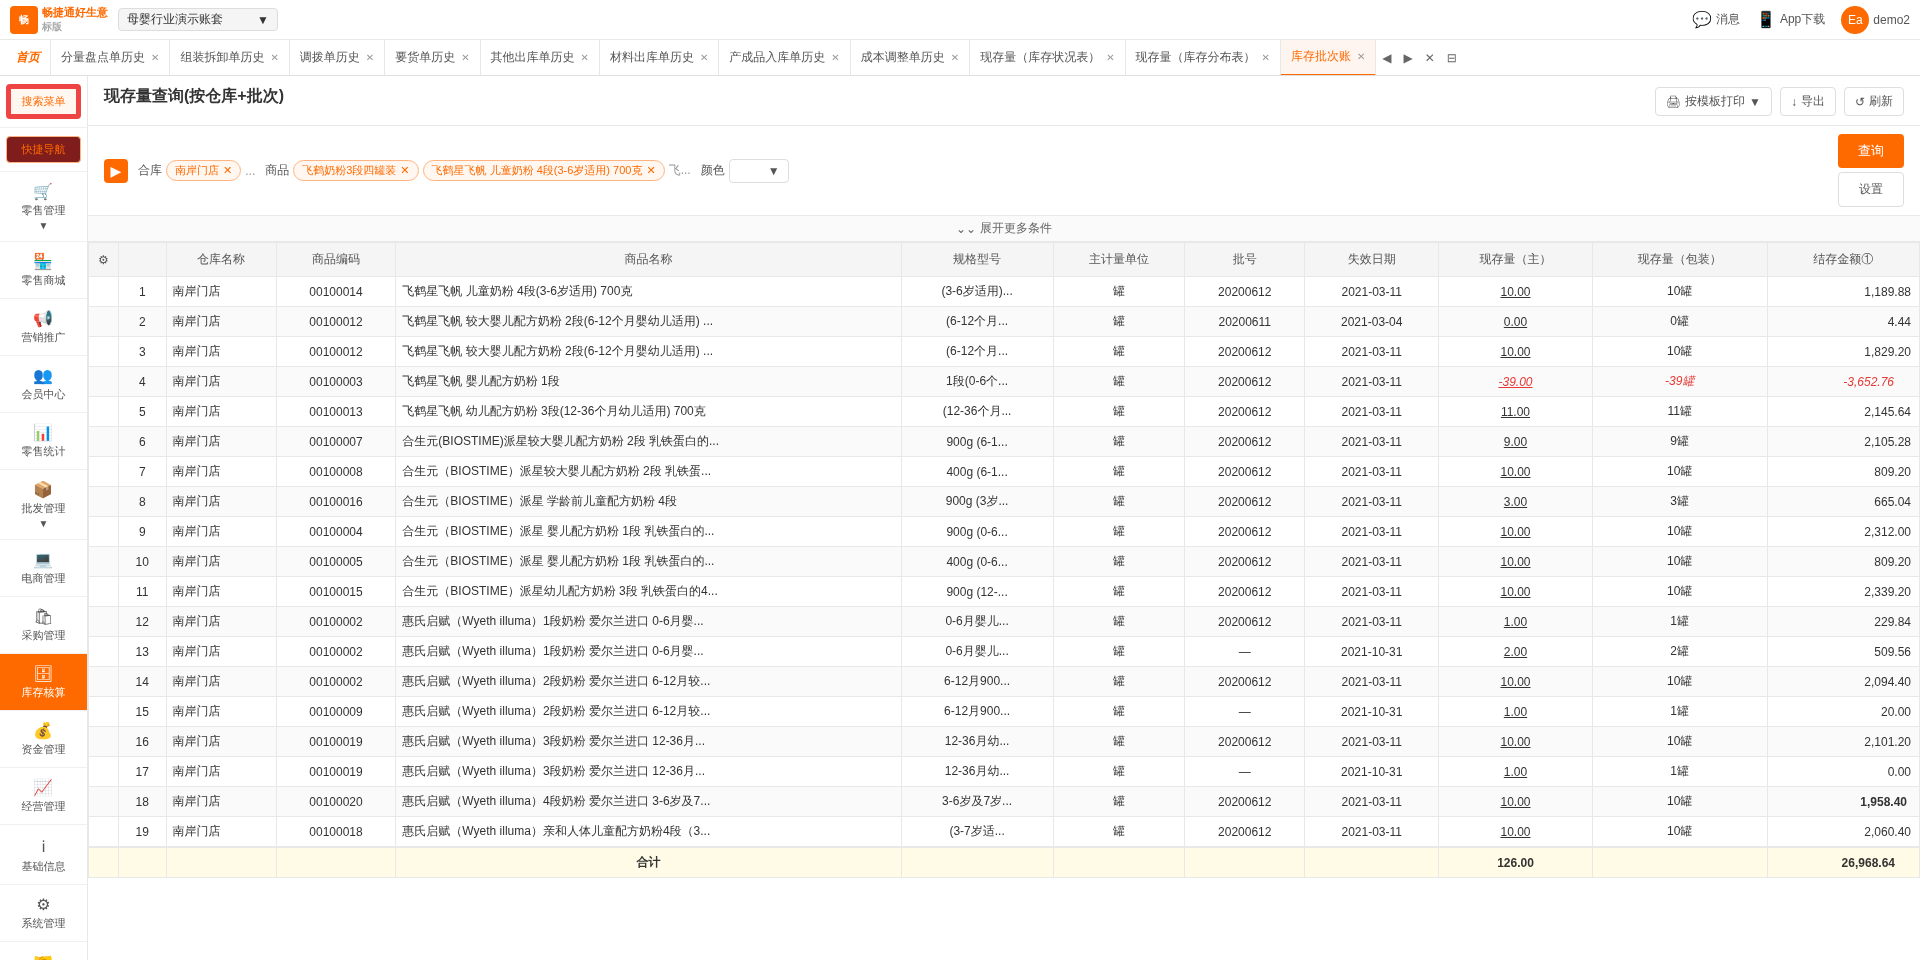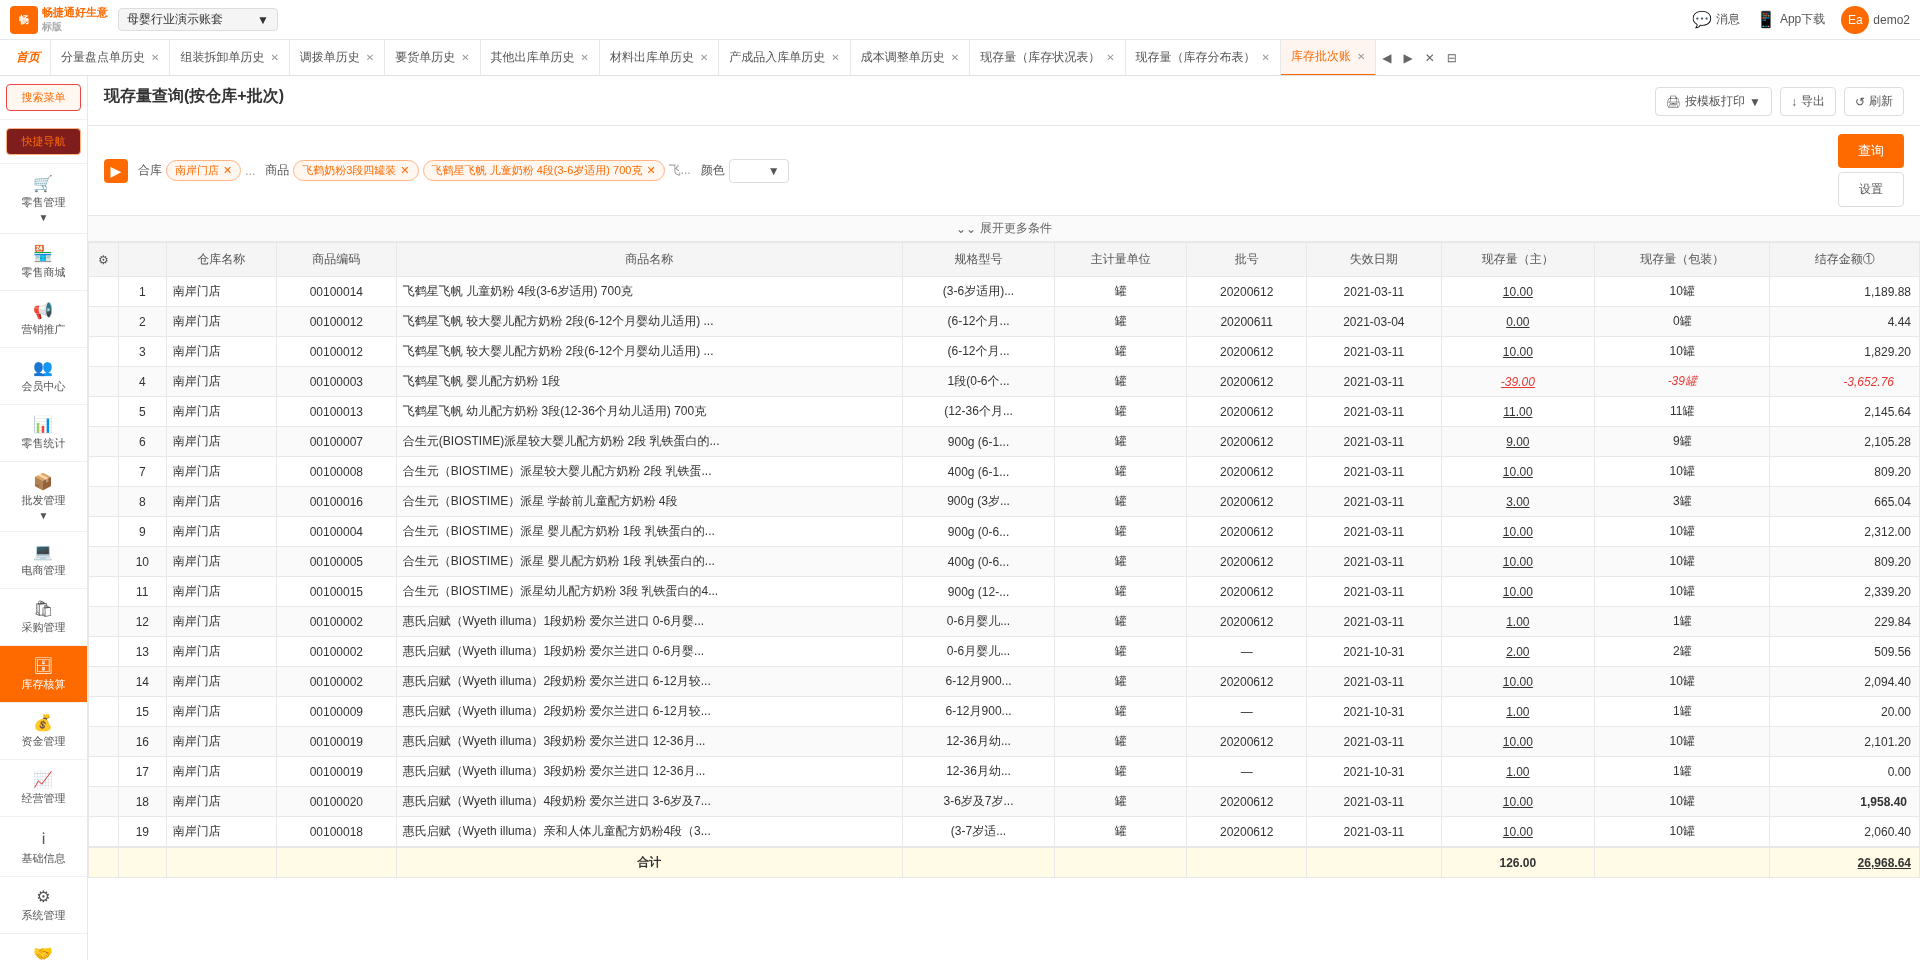--- a/index.html
+++ b/index.html
@@ -34,21 +34,21 @@
 
     
     .main-layout { display: flex; height: calc(100vh - 76px); }
 
     
     .sidebar {
       width: 88px; background: #fff; border-right: 1px solid #e8e8e8;
       display: flex; flex-direction: column; overflow-y: auto; flex-shrink: 0;
     }
     .sidebar-search { padding: 8px 6px; border-bottom: 1px solid #f0f0f0; }
-    .sidebar-search-btn { width: 100%; background: #fff7f0; border: 1px solid #ef4444; border-radius: 4px; padding: 5px; color: #ff6a00; font-size: 11px; cursor: pointer; text-align: center; }
+    .sidebar-search-btn { width: 100%; background: #fff7f0; border: 5px solid #ef4444; border-radius: 4px; padding: 5px; color: #ff6a00; font-size: 11px; cursor: pointer; text-align: center; }
     .sidebar-nav-btn { padding: 8px 6px; border-bottom: 1px solid #f0f0f0; }
     .sidebar-nav-inner { background: #7f1d1d; border: 1px solid #ffb380; border-radius: 4px; padding: 5px; color: #ff6a00; font-size: 11px; cursor: pointer; text-align: center; }
     .sidebar-menu-item {
       display: flex; flex-direction: column; align-items: center; justify-content: center;
       padding: 10px 4px; cursor: pointer; color: #555; font-size: 11px; gap: 2px;
       border-bottom: 1px solid #f0f0f0; text-align: center;
     }
     .sidebar-menu-item.active { background: #ff6a00; color: white; }
     .sidebar-menu-item .menu-icon { font-size: 16px; }
     .menu-arrow { font-size: 10px; }
@@ -621,19 +621,19 @@
   <td></td>
   <td></td>
   <td></td>
   <td>合计</td>
   <td></td>
   <td></td>
   <td></td>
   <td></td>
   <td>126.00</td>
   <td></td>
-  <td style="text-align:right;padding-right:8px;text-decoration:underline;">26,968.64</td>
+  <td style="text-align:right;padding-right:24px;">26,968.64</td>
 </tr>
           </tbody>
       </table>
     </div>
   </div>
 </div>
 
 </body></html>

